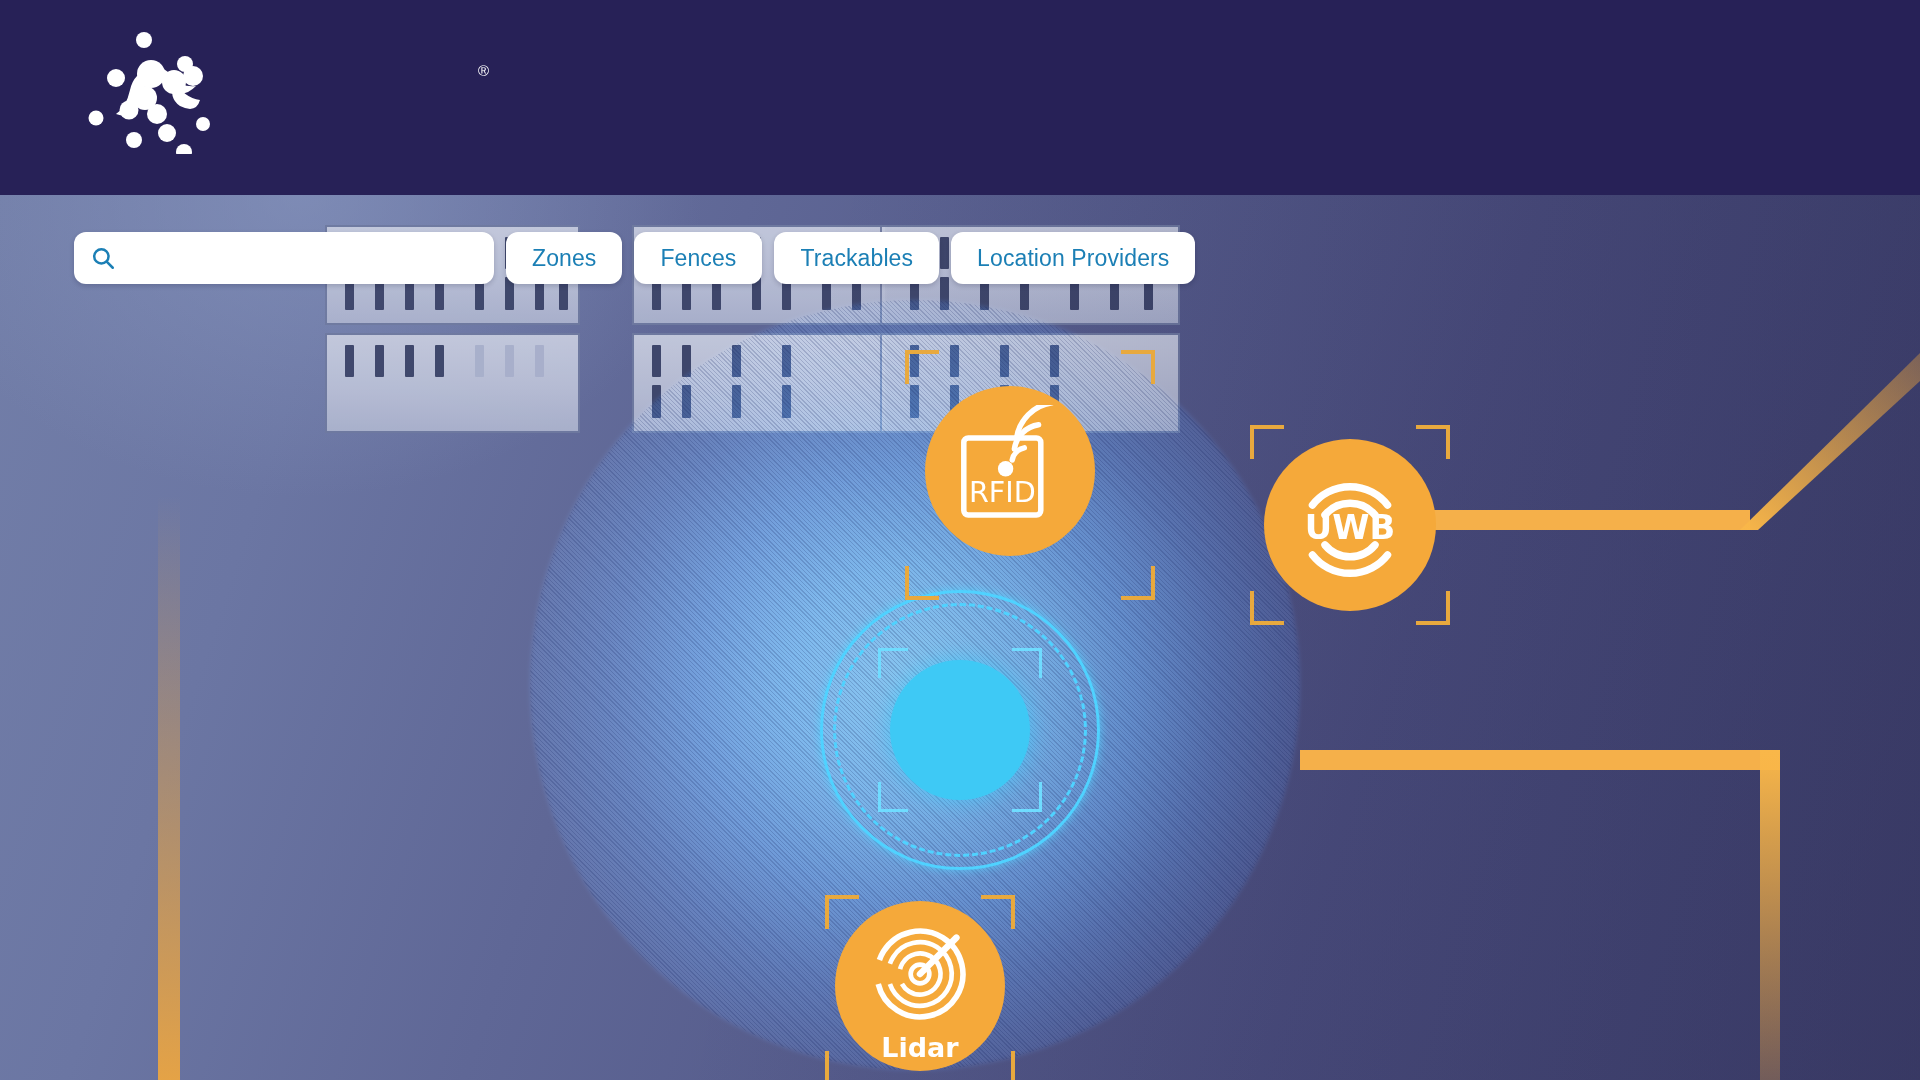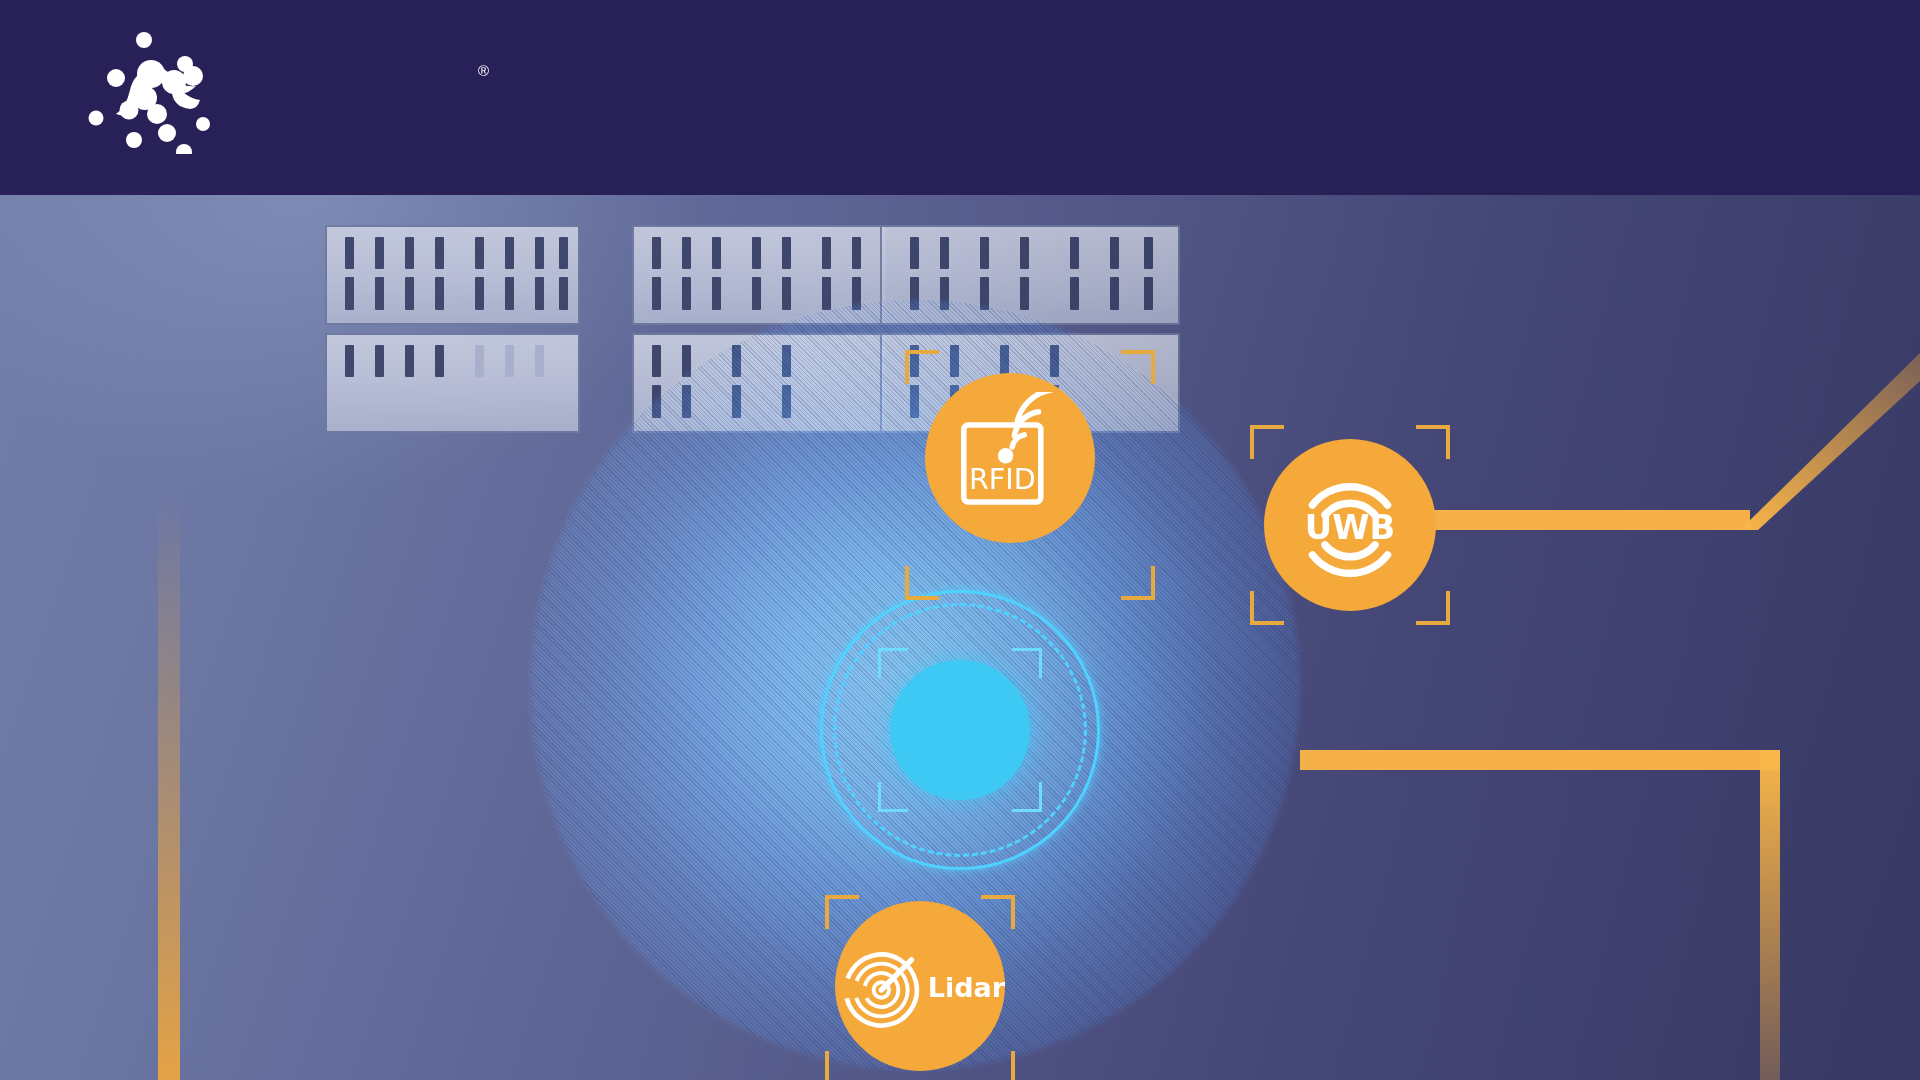--- a/index.html
+++ b/index.html
@@ -313,21 +313,21 @@
       <div class="cbracket cb-tr"></div>
       <div class="cbracket cb-bl"></div>
       <div class="cbracket cb-br"></div>
     </div>
 
     <div class="node" style="left:905px;top:155px;width:250px;height:250px;">
       <div class="obracket ob-tl" style="left:0;top:0;"></div>
       <div class="obracket ob-tr" style="right:0;top:0;"></div>
       <div class="obracket ob-bl" style="left:0;bottom:0;"></div>
       <div class="obracket ob-br" style="right:0;bottom:0;"></div>
-      <div class="node-circle" style="left:20px;top:23px;width:170px;height:170px;">
+      <div class="node-circle" style="left:20px;top:36px;width:170px;height:170px;">
         <svg viewBox="0 0 120 120" width="132" height="132">
           <rect x="18" y="30" width="70" height="70" rx="4" fill="none" stroke="#fff" stroke-width="5"></rect>
           <circle cx="56" cy="58" r="7" fill="#fff"></circle>
           <path d="M62 50 a14 14 0 0 1 11 -11" fill="none" stroke="#fff" stroke-width="5" stroke-linecap="round"></path>
           <path d="M64 40 a26 26 0 0 1 22 -22" fill="none" stroke="#fff" stroke-width="5" stroke-linecap="round"></path>
           <path d="M66 30 a38 38 0 0 1 32 -32" fill="none" stroke="#fff" stroke-width="5" stroke-linecap="round"></path>
           <text x="53" y="88" font-family="DejaVu Sans, sans-serif" font-size="26" font-weight="400" fill="#fff" text-anchor="middle">RFID</text>
         </svg>
       </div>
 
@@ -349,27 +349,41 @@
       </div>
 
     </div>
 
 
     <div class="node" style="left:825px;top:700px;width:190px;height:190px;">
       <div class="obracket ob-tl" style="left:0;top:0;"></div>
       <div class="obracket ob-tr" style="right:0;top:0;"></div>
       <div class="obracket ob-bl" style="left:0;bottom:0;"></div>
       <div class="obracket ob-br" style="right:0;bottom:0;"></div>
-      <div class="node-circle" style="left:10px;top:6px;width:170px;height:170px;">
+      <div class="node-circle" style="left:10px;top:6px;width:170px;height:170px;flex-direction:column;">
         <svg viewBox="0 0 120 120" width="112" height="112" style="margin-top:8px">
           <circle cx="60" cy="60" r="46" fill="none" stroke="#fff" stroke-width="6" stroke-dasharray="180 26" transform="rotate(-58 60 60)"></circle>
           <circle cx="60" cy="60" r="34" fill="none" stroke="#fff" stroke-width="5" stroke-dasharray="130 22" transform="rotate(-58 60 60)"></circle>
           <circle cx="60" cy="60" r="22" fill="none" stroke="#fff" stroke-width="5" stroke-dasharray="80 16" transform="rotate(-58 60 60)"></circle>
           <circle cx="60" cy="60" r="10" fill="none" stroke="#fff" stroke-width="5"></circle>
           <line x1="60" y1="60" x2="99" y2="21" stroke="#fff" stroke-width="7" stroke-linecap="round"></line>
         </svg>
         <span class="node-label" style="font-size:27px;margin-top:2px;">Lidar</span>
       </div>
     </div>
   </div>
 
+  <div id="toolbar">
+    <div id="search-box">
+      <svg width="26" height="26" viewBox="0 0 24 24">
+        <circle cx="10.5" cy="10.5" r="6.6" fill="none" stroke="#1b7fb5" stroke-width="2.3"></circle>
+        <line x1="15.4" y1="15.4" x2="21" y2="21" stroke="#1b7fb5" stroke-width="2.3" stroke-linecap="round"></line>
+      </svg>
+      <input id="search-input" type="text" placeholder="" style="">
+    </div>
+
+    <button class="nav-btn">Zones</button>
+    <button class="nav-btn">Fences</button>
+    <button class="nav-btn">Trackables</button>
+    <button class="nav-btn">Location Providers</button>
+  </div>
 
 </div>
 
 </body></html>

